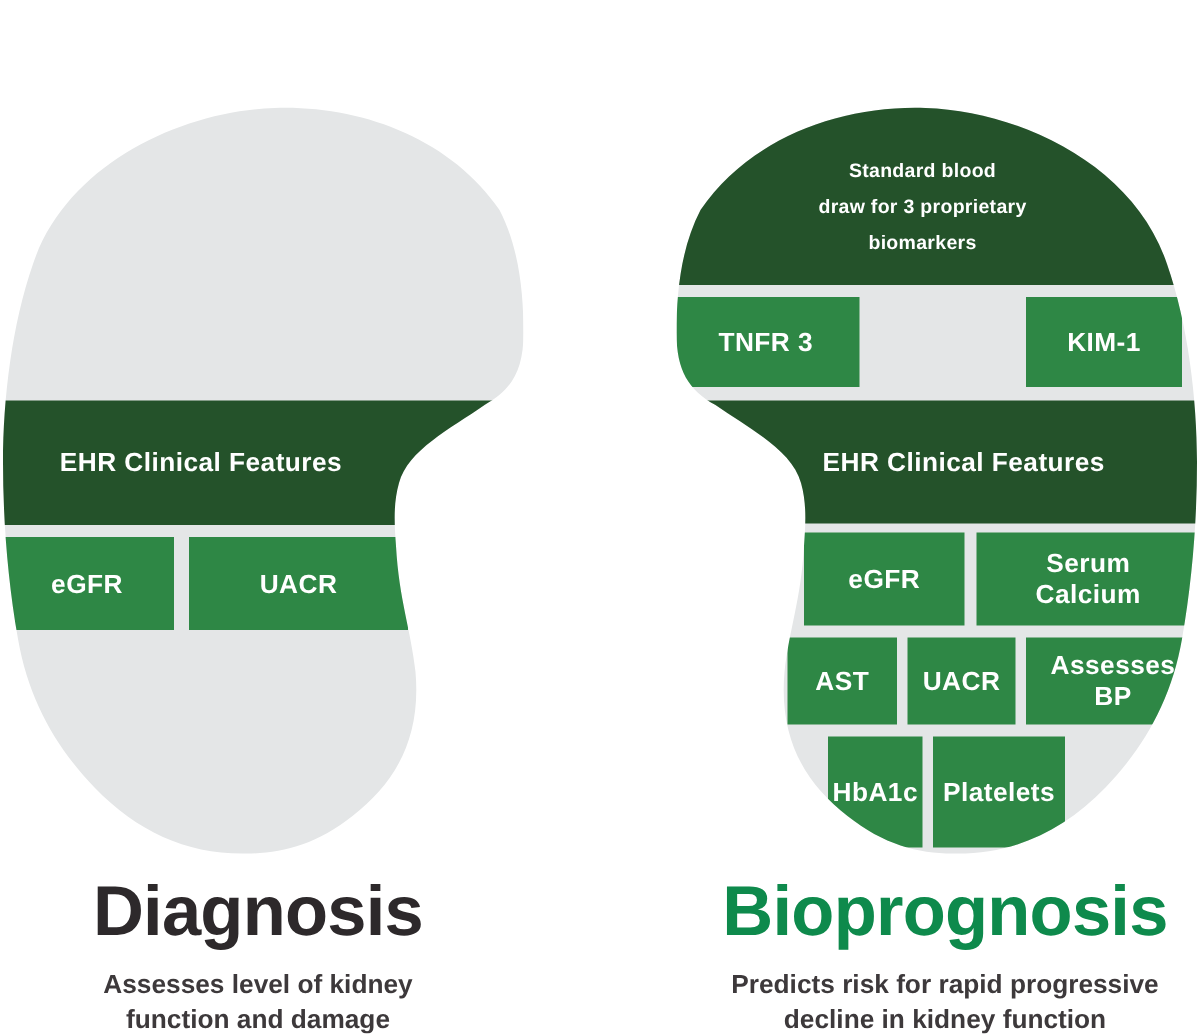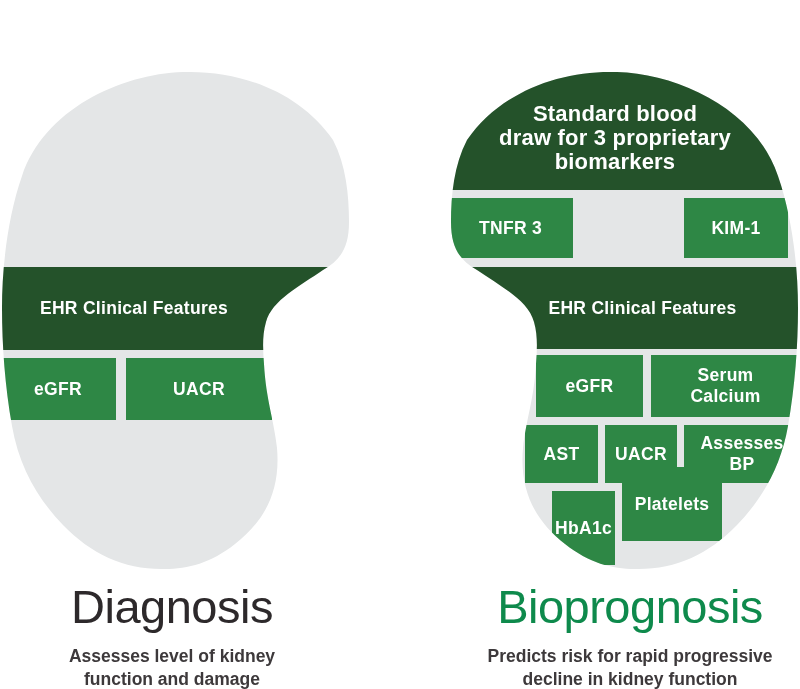--- a/index.html
+++ b/index.html
@@ -27,40 +27,40 @@
     clip-path:path('M177,2 C120,0 60,22 27,70 C14,95 11,125 11,152 C11,177 19,190 37,200 C60,216 88,230 94,252 C98,266 97,280 96,294 C94,330 86,350 83,378 C79,424 98,453 125,474 C149,493 172,499 195,499 C234,500 268,485 297,455 C323,428 341,396 348,356 C355,316 358,276 358,238 C358,196 352,146 338,106 C316,40 240,4 177,2 Z');
   }
 
   .abs { position:absolute; }
   .darkfill { background:var(--dark-green, #24522a); }
 
   .flexc { display:flex; align-items:center; justify-content:center; text-align:center; }
 
   .header-text {
     color:var(--text-white,#fff);
-    font-weight:700; font-size:22px; line-height:24px;
+    font-weight:700; font-size:13px; line-height:24px;
     white-space:pre-line; letter-spacing:.2px;
   }
   .band-label {
     color:var(--text-white,#fff);
     font-weight:700; font-size:17.5px; letter-spacing:.3px;
   }
   .gbox {
     position:absolute;
     background:var(--box-green, #2e8745);
     color:var(--text-white,#fff);
     font-weight:700; font-size:17.5px; line-height:21px;
     letter-spacing:.3px;
     display:flex; align-items:center; justify-content:center;
     text-align:center; white-space:pre-line;
   }
 
   .title {
     position:absolute; top:580px; width:320px;
-    text-align:center; font-weight:400;
+    text-align:center; font-weight:700;
     font-size:47px; line-height:54px; letter-spacing:-0.5px;
   }
   .title-left  { left:12px;  color:var(--title-dark, #2d292b); }
   .title-right { left:470px; color:var(--title-green, #0e8a4c); }
 
   .subtitle {
     position:absolute; top:645px; width:320px;
     text-align:center; font-weight:700;
     font-size:17.5px; line-height:23px;
     color:var(--subtitle-gray, #3d393b);
@@ -99,21 +99,21 @@
     <div class="gbox" style="left:96px; top:285px; width:107px; height:62px;">eGFR</div>
     <div class="gbox" style="left:85px; top:355px; width:73px; height:58px;">AST</div>
 
     <div class="gbox" style="left:211px; top:285px; width:149px; height:62px;">Serum
 Calcium</div>
     <div class="gbox" style="left:165px; top:355px; width:72px; height:58px;">UACR</div>
     <div class="gbox" style="left:244px; top:355px; width:116px; height:58px;">Assesses
 BP</div>
 
     <div class="gbox" style="left:112px; top:421px; width:63px; height:74px;">HbA1c</div>
-    <div class="gbox" style="left:182px; top:397px; width:100px; height:74px;">Platelets</div>
+    <div class="gbox" style="left:182px; top:421px; width:88px; height:74px;">Platelets</div>
   </div>
 
   <div class="title title-left">Diagnosis</div>
   <div class="title title-right">Bioprognosis</div>
 
   <div class="subtitle subtitle-left">Assesses level of kidney
 function and damage</div>
   <div class="subtitle subtitle-right">Predicts risk for rapid progressive
 decline in kidney function</div>
 

